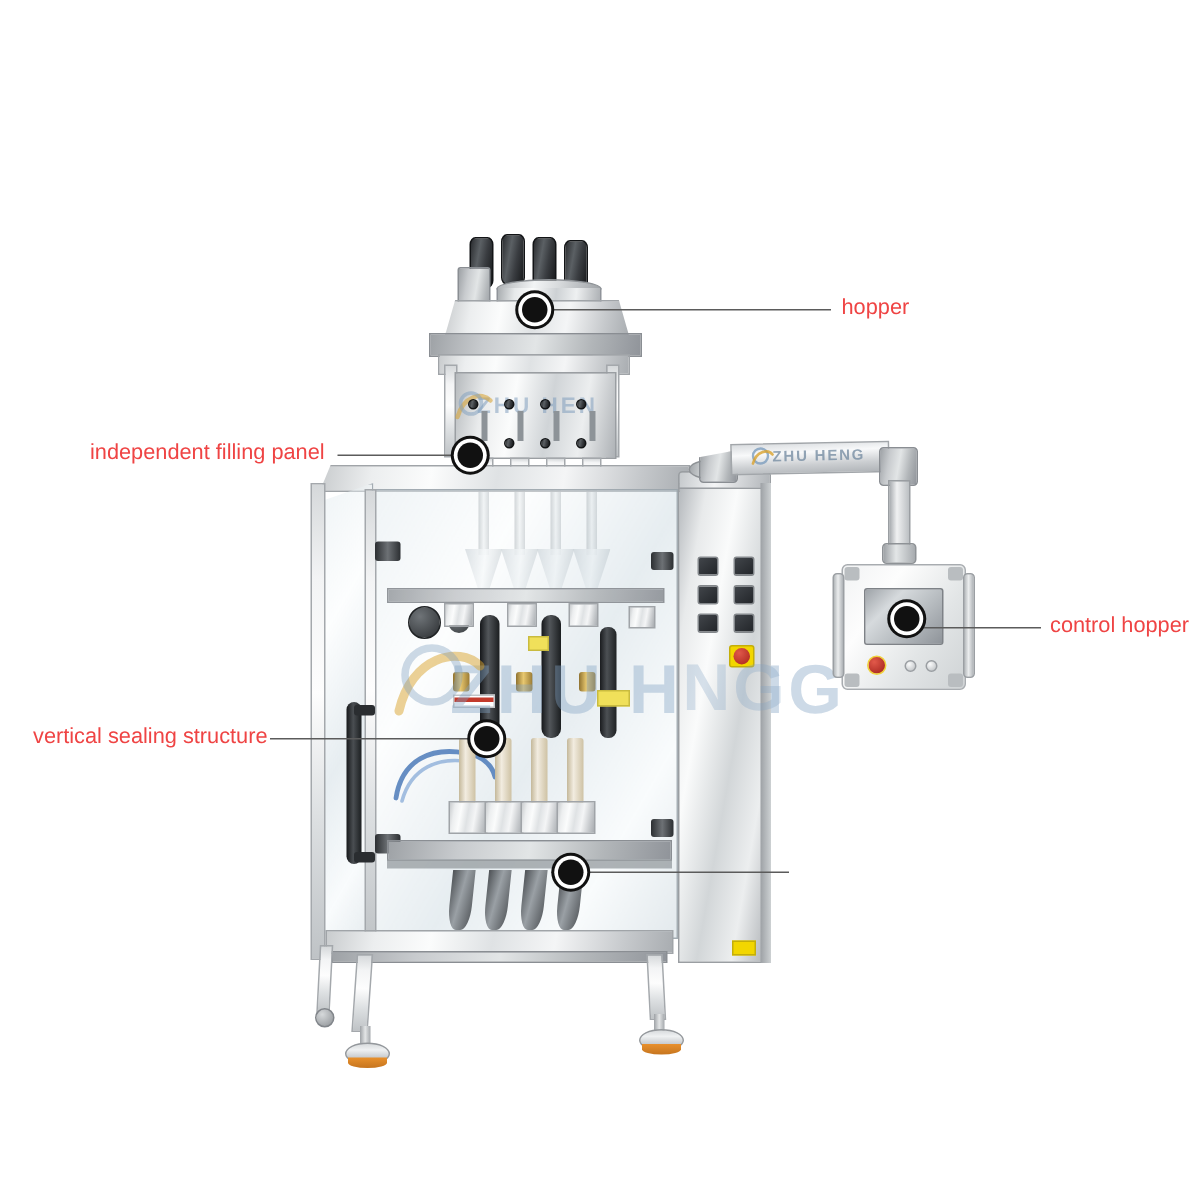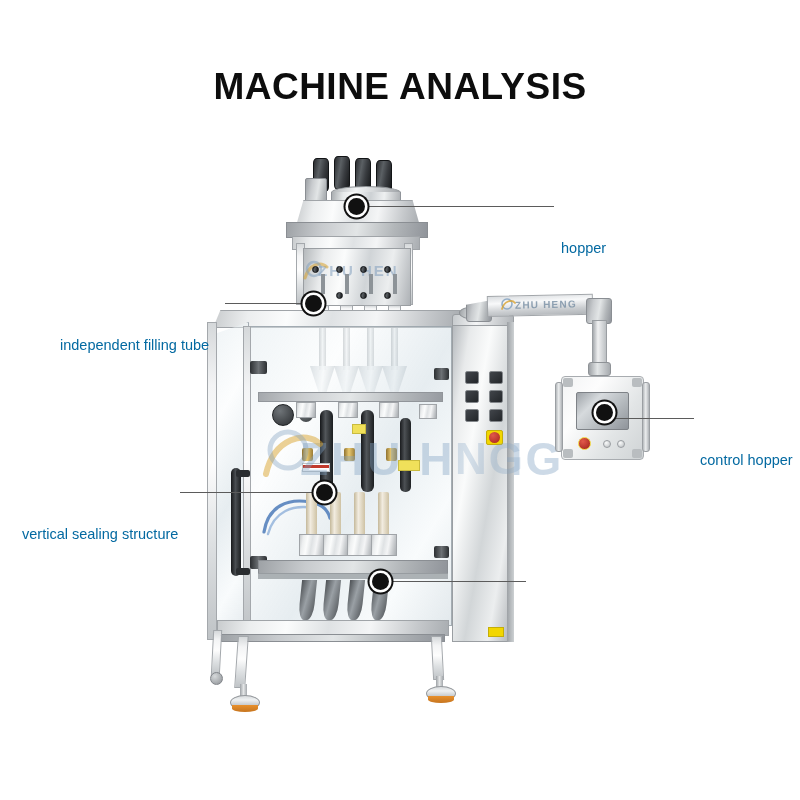--- a/index.html
+++ b/index.html
@@ -27,24 +27,23 @@
     font-weight: bold;
     letter-spacing: 0.5px;
     color: #0d0d0d;
     font-family: "Liberation Sans", sans-serif;
   }
 
   
   .callout-label {
     position: absolute;
     font-size: 14.5px;
-    color: #0369a1;
+    color: #ef4444;
     white-space: nowrap;
     font-family: "Liberation Sans", sans-serif;
-    margin-top: 43px;
   }
   .leader-line {
     position: absolute;
     height: 0;
     border-top: 1.6px solid #5b5b5b;
   }
   .marker-dot {
     position: absolute;
     width: 17px;
     height: 17px;
@@ -105,21 +104,20 @@
   .wm-swirl {
     position: absolute;
     pointer-events: none;
   }
 </style>
 </head>
 <body>
 
 <div id="page">
 
-  <div id="page-title">MACHINE ANALYSIS</div>
 
   <div id="machine">
 
     <div class="part black-part" style="left:313px;top:158px;width:16px;height:34px;border-radius:4px/5px;"></div>
     <div class="part black-part" style="left:334px;top:156px;width:16px;height:34px;border-radius:4px/5px;"></div>
     <div class="part black-part" style="left:355px;top:158px;width:16px;height:34px;border-radius:4px/5px;"></div>
     <div class="part black-part" style="left:376px;top:160px;width:16px;height:34px;border-radius:4px/5px;"></div>
 
     <div class="part steel-dark" style="left:305px;top:178px;width:22px;height:46px;border-radius:2px;"></div>
 
@@ -382,21 +380,21 @@
                 background:radial-gradient(circle at 35% 30%,#d6d9db,#8d9195);border:1px solid #81858a;"></div>
 
   </div>
 
   <div class="leader-line" style="left:356px;top:206px;width:198px;"></div>
   <div class="marker-dot" style="left:348px;top:198px;"></div>
   <div class="callout-label" style="left:561px;top:197px;">hopper</div>
 
   <div class="leader-line" style="left:225px;top:303px;width:86px;"></div>
   <div class="marker-dot" style="left:305px;top:295px;"></div>
-  <div class="callout-label" style="left:60px;top:294px;">independent filling tube</div>
+  <div class="callout-label" style="left:60px;top:294px;">independent filling panel</div>
 
   <div class="leader-line" style="left:612px;top:418px;width:82px;"></div>
   <div class="marker-dot" style="left:596px;top:404px;"></div>
   <div class="callout-label" style="left:700px;top:409px;">control hopper</div>
 
   <div class="leader-line" style="left:180px;top:492px;width:141px;"></div>
   <div class="marker-dot" style="left:316px;top:484px;"></div>
   <div class="callout-label" style="left:22px;top:483px;">vertical sealing structure</div>
 
   <div class="leader-line" style="left:392px;top:581px;width:134px;"></div>

